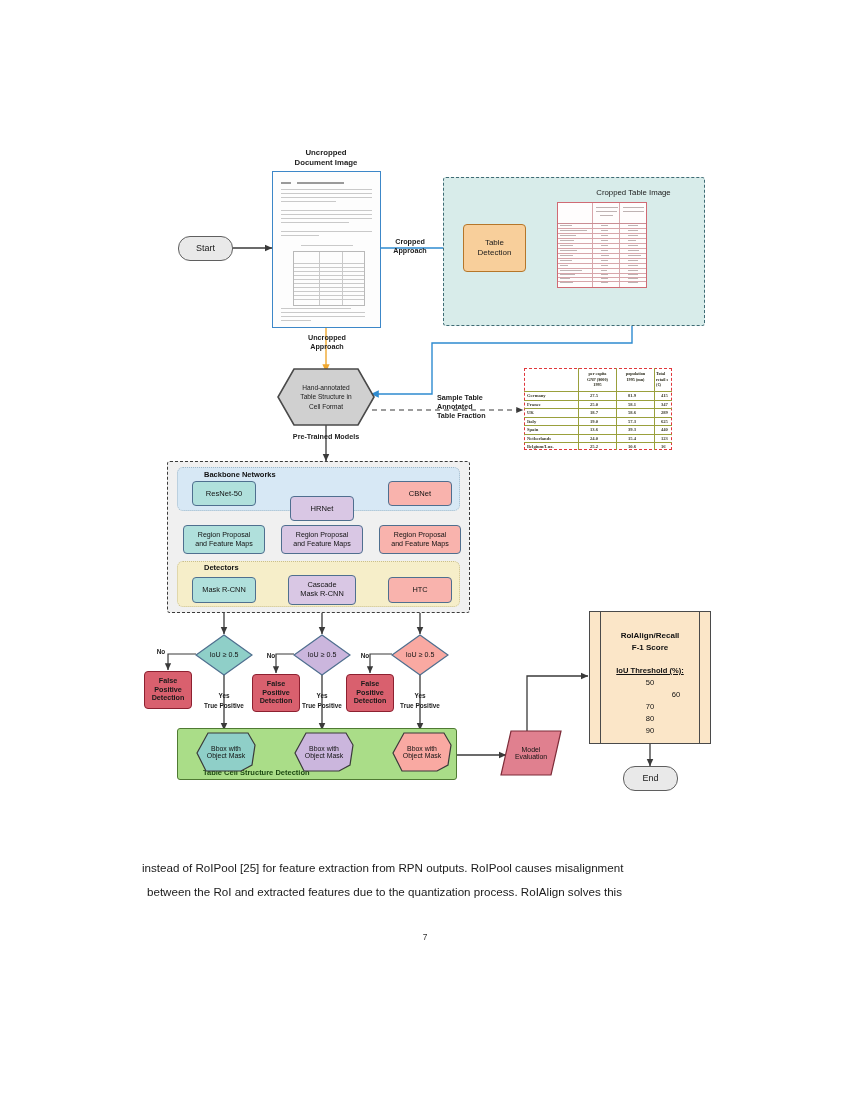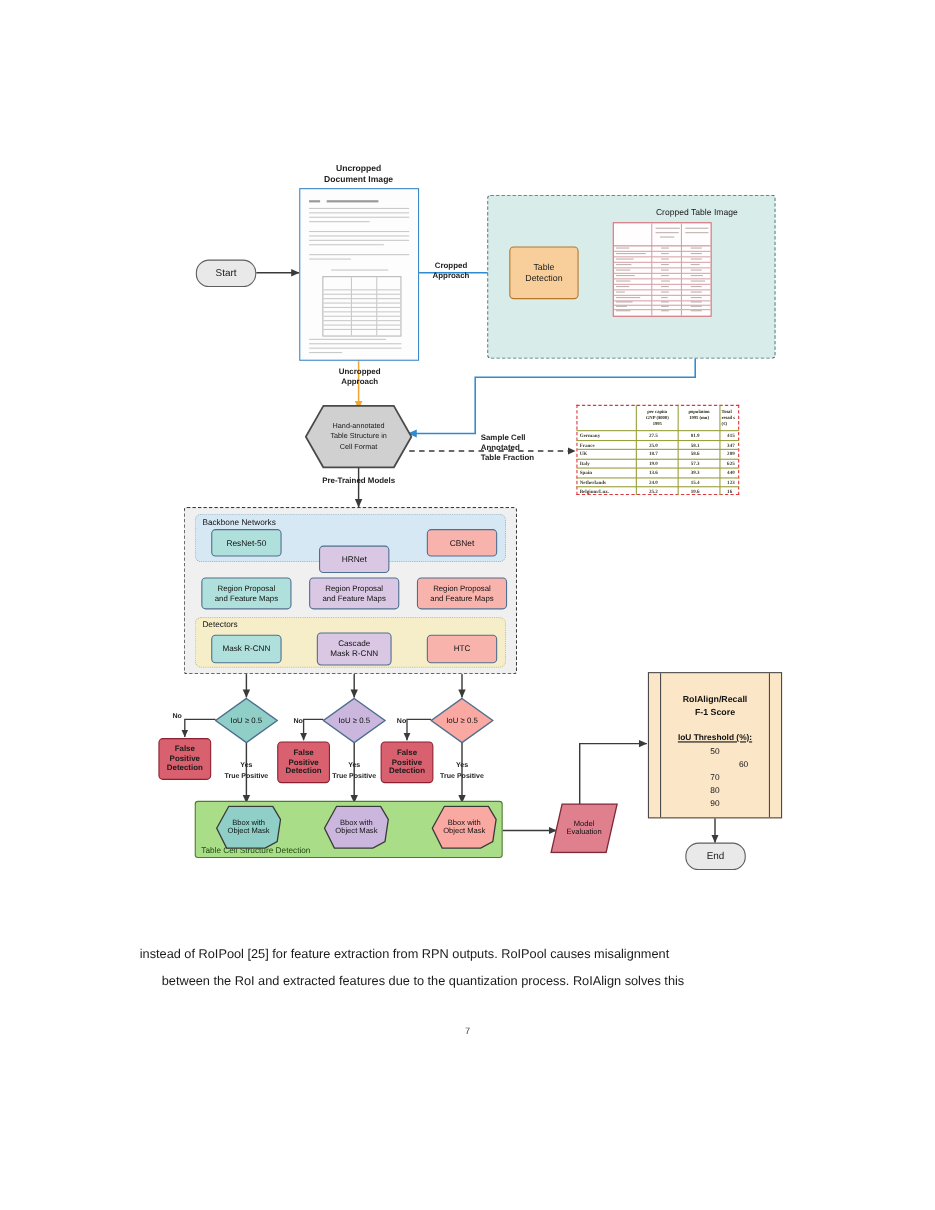--- a/index.html
+++ b/index.html
@@ -29,21 +29,21 @@
   .orange{background:#f8cf9b;border:1.2px solid #b5762a;}
   .red   {background:#d9606e;border:1.2px solid #8d2030;color:#1a1a1a;}
 
   
   .dash-grey{border:1.6px dashed #3a3a3a;background:#f0f0f0;border-radius:3px;}
   .dot-blue {border:1.2px dotted #9fb8c9;background:#d7e8f5;border-radius:6px;}
   .dot-yel  {border:1.2px dotted #c9bf8d;background:#f6eec9;border-radius:6px;}
   .dash-teal{border:1.8px dashed #3f6b74;background:#d8ecea;border-radius:3px;}
   .green-box{background:#aadd88;border:1.2px solid #4f7a32;border-radius:3px;}
 
-  .grouplbl{position:absolute;font-size:7.5px;font-weight:normal;color:#111;}
+  .grouplbl{position:absolute;font-size:7.5px;font-weight:bold;color:#111;margin-left:20px;}
 
   svg.layer{position:absolute;left:0;top:0;width:850px;height:810px;overflow:visible;}
 
   
   .docimg{position:absolute;background:#fdfdfd;border:1.6px solid #3c87c8;}
   .docline{position:absolute;background:#c9c9c9;height:1px;}
   .docheadline{position:absolute;background:#9a9a9a;height:1.5px;}
   .doctable{position:absolute;border:1px solid #b9b9b9;}
   .doctable .r{position:absolute;left:0;right:0;height:1px;background:#cacaca;}
   .doctable .c{position:absolute;top:0;bottom:0;width:1px;background:#cacaca;}
@@ -280,21 +280,21 @@
     </svg>
     <div class="abs ctr" style="left:277px;top:368px;width:98px;height:58px;font-size:6.6px;color:#1a1a1a;line-height:1.45;">
       <div>
         <span>Hand-annotated</span><br>
         <span>Table Structure in</span><br>
         <span>Cell Format</span>
       </div>
     </div>
 
     <div class="lbl" style="left:437px;top:393px;width:72px;text-align:left;">
-      <span>Sample Cell</span><br>
+      <span>Sample Table</span><br>
       <span>Annotated</span><br>
       <span>Table Fraction</span>
     </div>
 
     <div class="lbl" style="left:276px;top:432px;width:100px;">
       <span>Pre-Trained Models</span>
     </div>
 
     <div class="anntbl" style="left:524px;top:368px;width:148px;height:82px;">
       <div class="outline"></div>
@@ -550,21 +550,21 @@
         <span>90</span></div>
     </div>
 
     <div class="node rounded" style="left:623px;top:766px;width:55px;height:25px;font-size:9px;color:#1a1a1a;">
       <span>End</span>
     </div>
 
   </div>
 
 
-  <div class="body-l" style="left:127px;top:861px;">
+  <div class="body-l" style="left:142px;top:861px;">
     <span>instead of RoIPool [25] for feature extraction from RPN outputs. RoIPool causes misalignment</span>
   </div>
   <div class="body-l" style="left:127px;top:885px;padding-left:20px;">
     <span>between the RoI and extracted features due to the quantization process. RoIAlign solves this</span>
   </div>
 
   <div class="pagenum" style="top:932px;">
     <span>7</span>
   </div>
 

